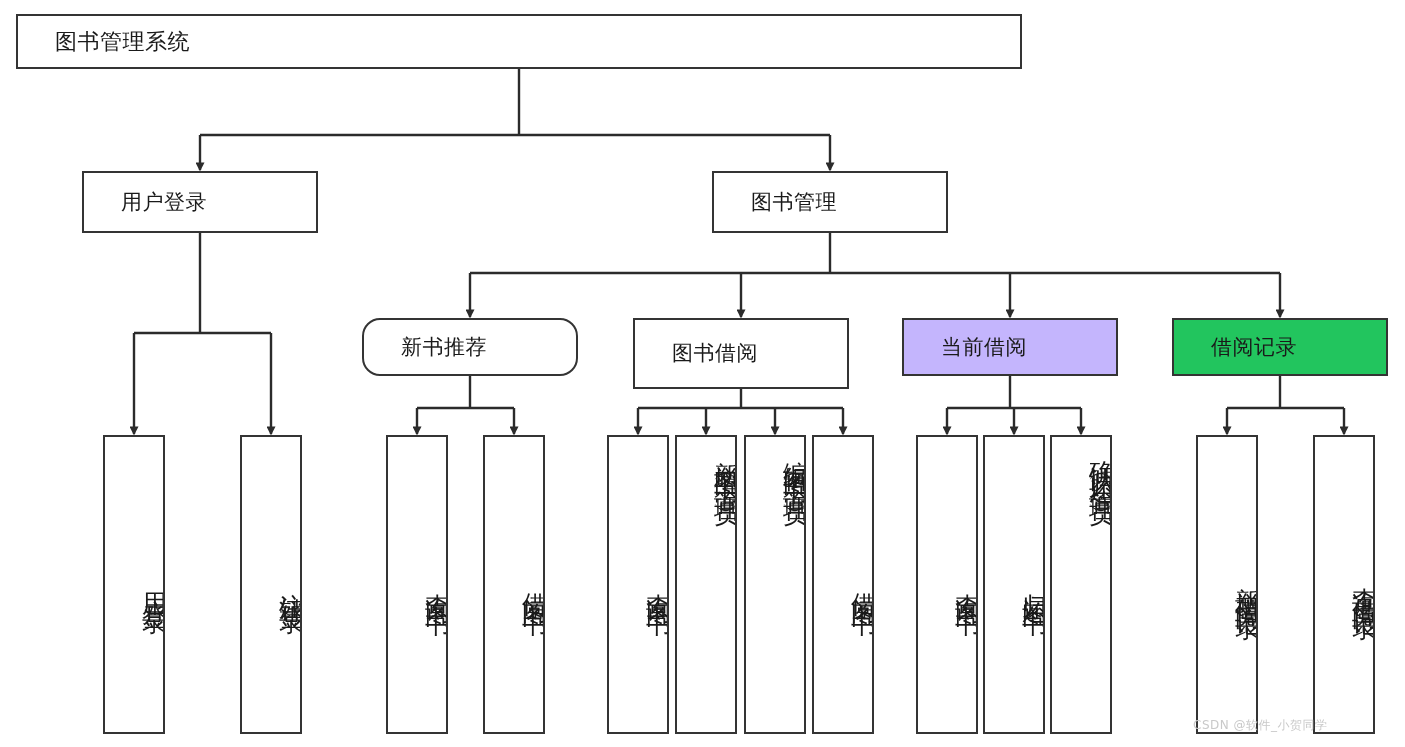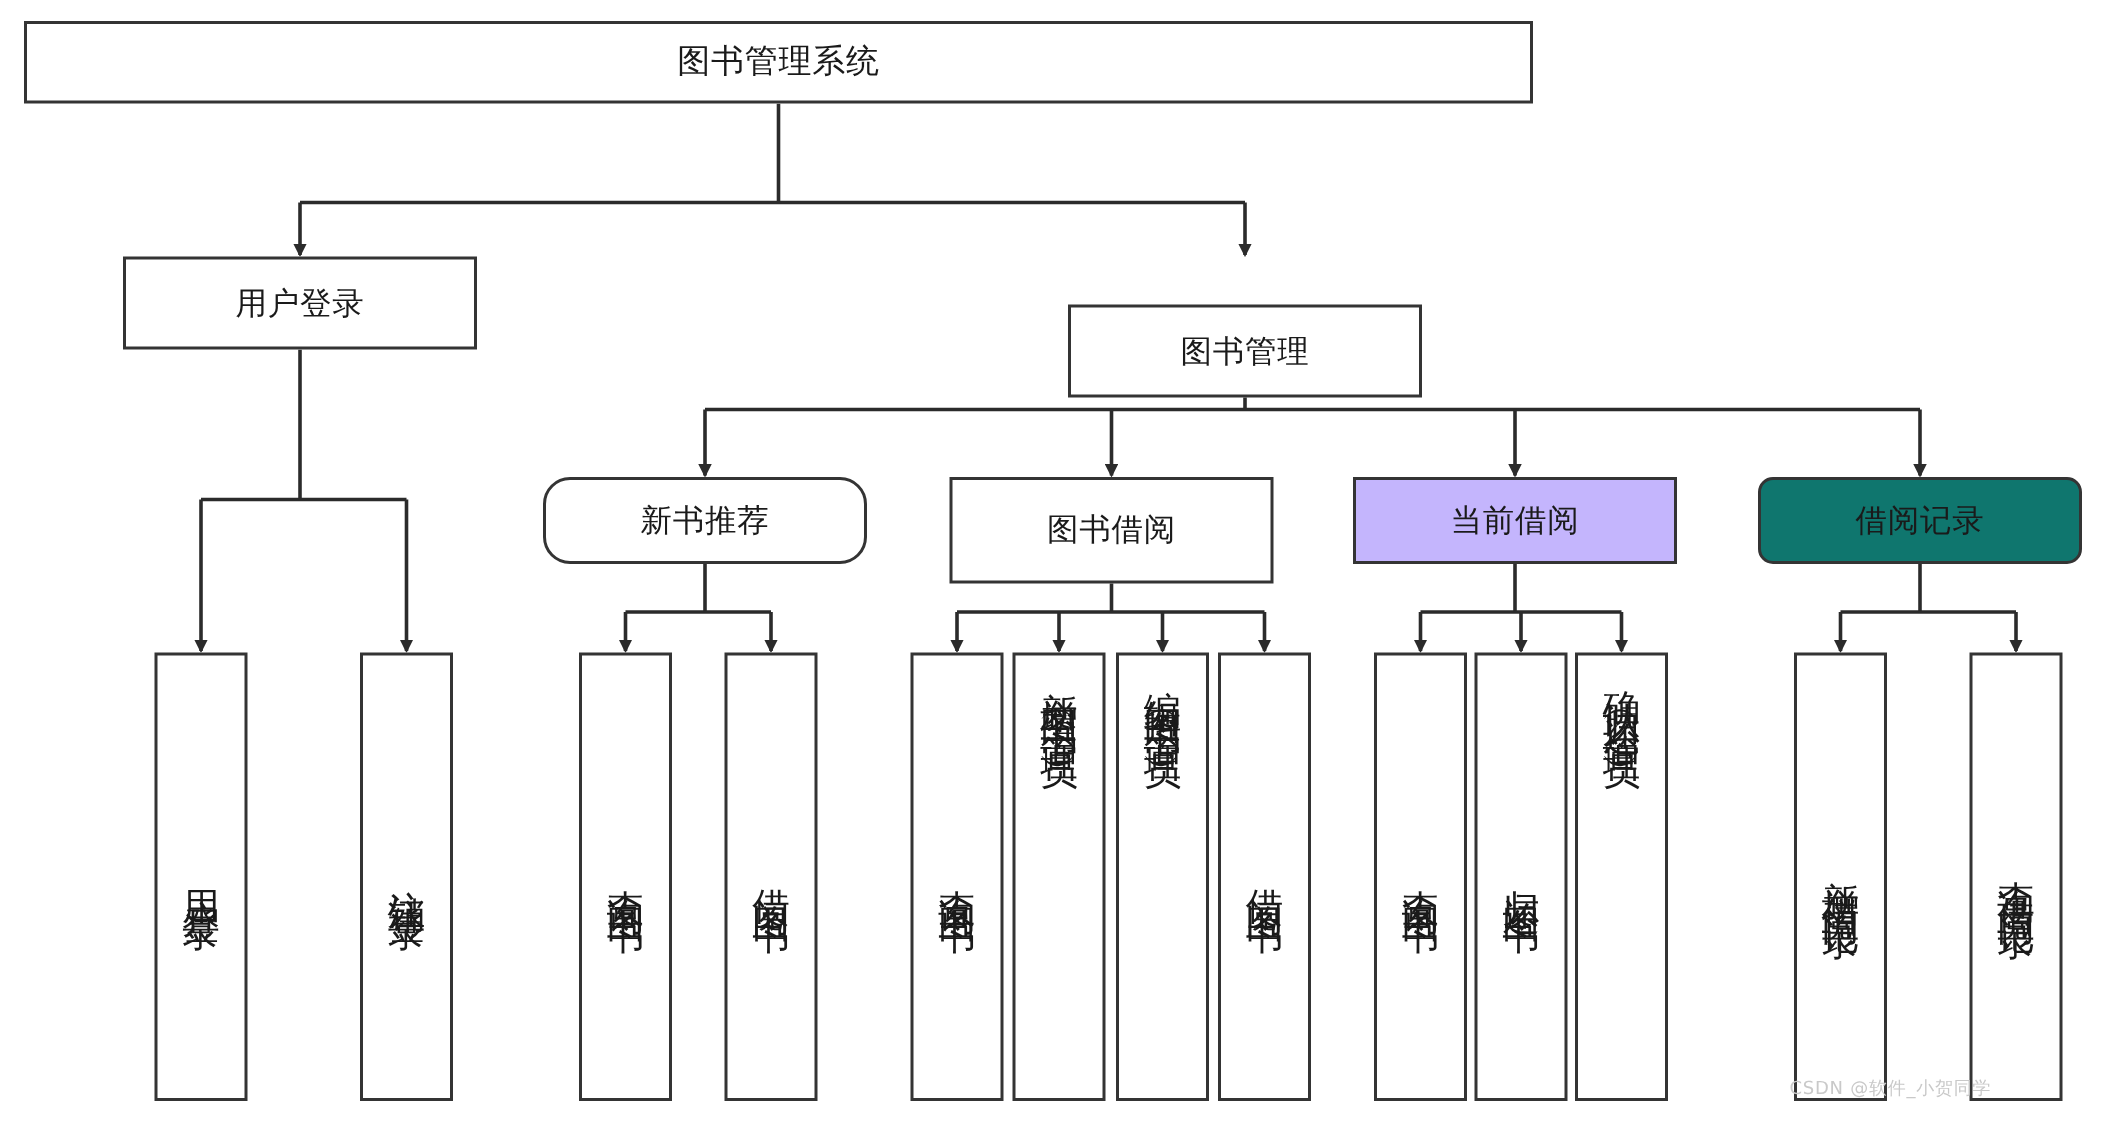--- a/index.html
+++ b/index.html
@@ -28,22 +28,23 @@
     height: 747px;
     pointer-events: none;
   }
   .node {
     position: absolute;
     box-sizing: border-box;
     background: #ffffff;
     border: 2px solid #343434;
     display: flex;
     align-items: center;
-    justify-content: center;
+    justify-content: flex-start;
     overflow: hidden;
+    padding-left: 37px;
   }
   .node .node-label {
     color: #1a1a1a;
     text-align: center;
     line-height: 1.18;
     white-space: pre;
   }
   
   .node.horiz .node-label {
     font-size: 21px;
@@ -123,33 +124,33 @@
         <line x1="1344" y1="408" x2="1344" y2="434" stroke="#2b2b2b" stroke-width="2.4" marker-end="url(#arrowhead)"></line>
       </g>
   </svg>
   <div id="node-layer">
       <div class="node horiz root" style="left: 16px; top: 14px; width: 1006px; height: 55px; border-color: rgb(52, 52, 52); background: rgb(255, 255, 255);">
         <span class="node-label" style="color: rgb(26, 26, 26);">图书管理系统</span>
       </div>
       <div class="node horiz" style="left: 82px; top: 171px; width: 236px; height: 62px; border-color: rgb(52, 52, 52); background: rgb(255, 255, 255);">
         <span class="node-label" style="color: rgb(26, 26, 26);">用户登录</span>
       </div>
-      <div class="node horiz" style="left: 712px; top: 171px; width: 236px; height: 62px; border-color: rgb(52, 52, 52); background: rgb(255, 255, 255); margin-top: 32px;">
+      <div class="node horiz" style="left: 712px; top: 171px; width: 236px; height: 62px; border-color: rgb(52, 52, 52); background: rgb(255, 255, 255);">
         <span class="node-label" style="color: rgb(26, 26, 26);">图书管理</span>
       </div>
       <div class="node horiz" style="left: 362px; top: 318px; width: 216px; height: 58px; border-color: rgb(52, 52, 52); background: rgb(255, 255, 255); border-radius: 18px;">
         <span class="node-label" style="color: rgb(26, 26, 26);">新书推荐</span>
       </div>
       <div class="node horiz" style="left: 633px; top: 318px; width: 216px; height: 71px; border-color: rgb(52, 52, 52); background: rgb(255, 255, 255);">
         <span class="node-label" style="color: rgb(26, 26, 26);">图书借阅</span>
       </div>
       <div class="node horiz" style="left: 902px; top: 318px; width: 216px; height: 58px; border-color: rgb(52, 52, 52); background: #c4b5fd;">
         <span class="node-label" style="color: rgb(26, 26, 26);">当前借阅</span>
       </div>
-      <div class="node horiz" style="left: 1172px; top: 318px; width: 216px; height: 58px; border-color: rgb(52, 52, 52); background: #0f766e; border-radius: 10px;">
+      <div class="node horiz" style="left: 1172px; top: 318px; width: 216px; height: 58px; border-color: rgb(52, 52, 52); background: #22c55e;">
         <span class="node-label" style="color: rgb(26, 26, 26);">借阅记录</span>
       </div>
       <div class="node vert" style="left: 103px; top: 435px; width: 62px; height: 299px; border-color: rgb(52, 52, 52); background: rgb(255, 255, 255);">
         <span class="node-label" style="color: rgb(26, 26, 26);">用户登录</span>
       </div>
       <div class="node vert" style="left: 240px; top: 435px; width: 62px; height: 299px; border-color: rgb(52, 52, 52); background: rgb(255, 255, 255);">
         <span class="node-label" style="color: rgb(26, 26, 26);">注销登录</span>
       </div>
       <div class="node vert" style="left: 386px; top: 435px; width: 62px; height: 299px; border-color: rgb(52, 52, 52); background: rgb(255, 255, 255);">
         <span class="node-label" style="color: rgb(26, 26, 26);">查询图书</span>

